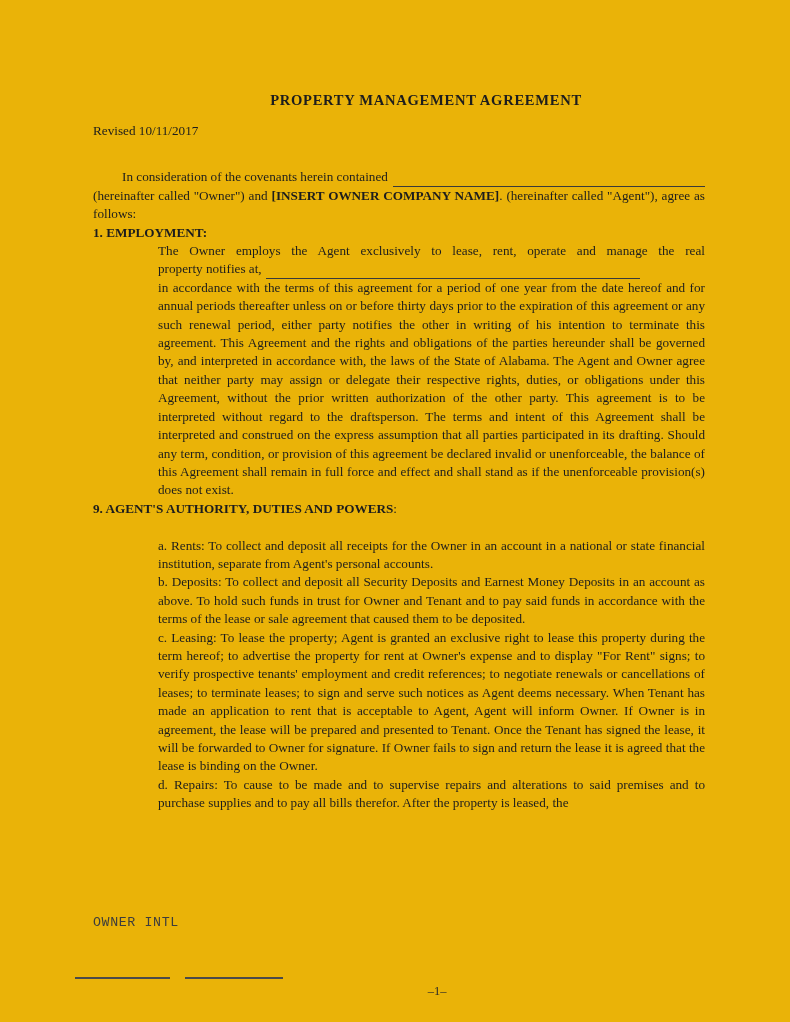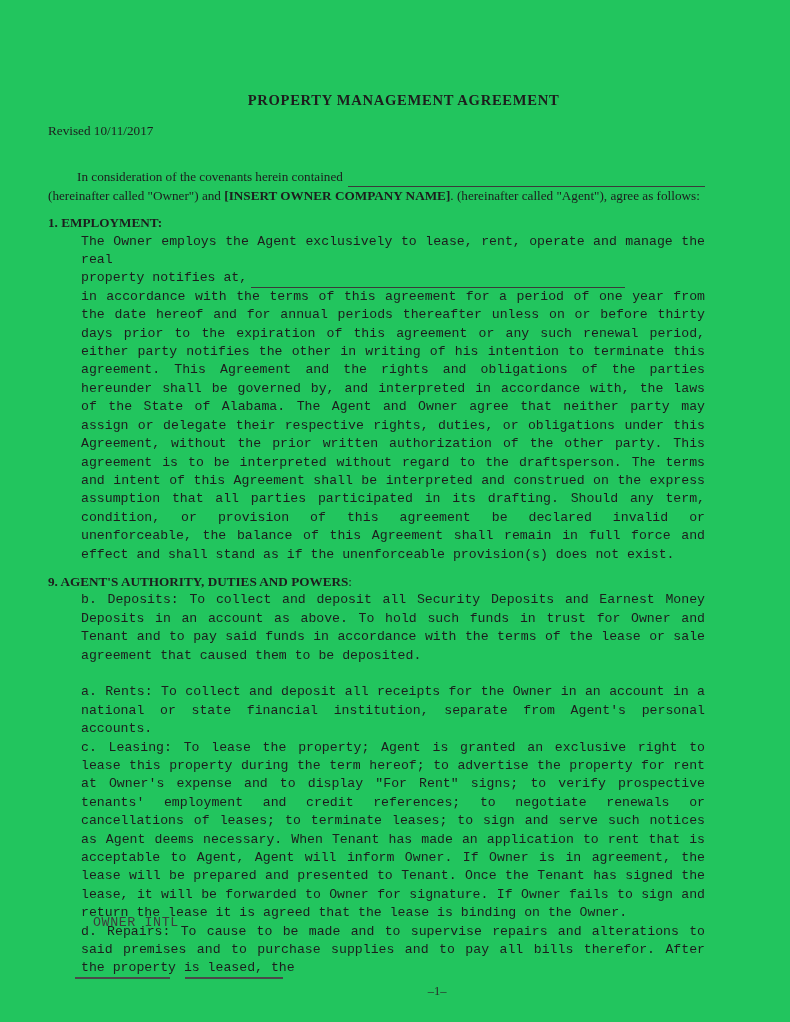--- a/index.html
+++ b/index.html
@@ -1,22 +1,22 @@
 <!DOCTYPE html>
 <html><head>
 <meta charset="utf-8">
 <style>
   html, body { margin: 0; padding: 0; background: #ffffff; }
   .page {
     position: relative;
     width: 790px;
     height: 1022px;
-    background: #22c55e;
+    background: #eab308;
     box-sizing: border-box;
-    padding: 91px 85px 0 48px;
+    padding: 91px 85px 0 93px;
     font-family: "Liberation Serif", serif;
     font-size: 13.2px;
     line-height: 18.4px;
     color: #1d1d1d;
     overflow: hidden;
   }
   .title {
     font-weight: bold;
     text-align: center;
     font-size: 14.6px;
@@ -31,23 +31,23 @@
   .first-indent { padding-left: 29px; margin-top: 16px; }
   .blank {
     display: inline-block;
     border-bottom: 1.7px solid #3a3a3a;
     height: 14px;
   }
   .grow { flex: 1 1 auto; margin-left: 5px; }
   .fixed-blank { width: 374px; flex: 0 0 auto; margin-left: 4px; }
   .jline { text-align: justify; text-align-last: justify; }
   .just { text-align: justify; margin: 0; }
-  .heading { font-weight: bold; margin-top: 9px; }
+  .heading { font-weight: bold; }
   .heading .colon { font-weight: normal; }
-  .indent { margin-left: 33px; font-family: Liberation Mono, monospace; }
+  .indent { margin-left: 65px; }
   .gap-top { margin-top: 18.4px; }
   .watermark {
     position: absolute;
     left: 93px;
     top: 914px;
     font-family: "Liberation Mono", monospace;
     font-size: 13.3px;
     letter-spacing: 0.6px;
     color: #3d3d3d;
   }
@@ -92,22 +92,22 @@
     <div class="flexline">
       <span class="lead">property notifies at,</span>
       <span class="blank fixed-blank"></span>
     </div>
     <p class="just">in accordance with the terms of this agreement for a period of one year from the date hereof and for annual periods thereafter unless on or before thirty days prior to the expiration of this agreement or any such renewal period, either party notifies the other in writing of his intention to terminate this agreement. This Agreement and the rights and obligations of the parties hereunder shall be governed by, and interpreted in accordance with, the laws of the State of Alabama. The Agent and Owner agree that neither party may assign or delegate their respective rights, duties, or obligations under this Agreement, without the prior written authorization of the other party. This agreement is to be interpreted without regard to the draftsperson. The terms and intent of this Agreement shall be interpreted and construed on the express assumption that all parties participated in its drafting. Should any term, condition, or provision of this agreement be declared invalid or unenforceable, the balance of this Agreement shall remain in full force and effect and shall stand as if the unenforceable provision(s) does not exist.</p>
   </div>
 
   <div class="heading"><b>9. AGENT'S AUTHORITY, DUTIES AND POWERS</b><span class="colon">:</span></div>
 
   <div class="indent">
+    <p class="just gap-top">a. Rents: To collect and deposit all receipts for the Owner in an account in a national or state financial institution, separate from Agent's personal accounts.</p>
     <p class="just">b. Deposits: To collect and deposit all Security Deposits and Earnest Money Deposits in an account as above. To hold such funds in trust for Owner and Tenant and to pay said funds in accordance with the terms of the lease or sale agreement that caused them to be deposited.</p>
-    <p class="just gap-top">a. Rents: To collect and deposit all receipts for the Owner in an account in a national or state financial institution, separate from Agent's personal accounts.</p>
     <p class="just">c. Leasing: To lease the property; Agent is granted an exclusive right to lease this property during the term hereof; to advertise the property for rent at Owner's expense and to display "For Rent" signs; to verify prospective tenants' employment and credit references; to negotiate renewals or cancellations of leases; to terminate leases; to sign and serve such notices as Agent deems necessary. When Tenant has made an application to rent that is acceptable to Agent, Agent will inform Owner. If Owner is in agreement, the lease will be prepared and presented to Tenant. Once the Tenant has signed the lease, it will be forwarded to Owner for signature. If Owner fails to sign and return the lease it is agreed that the lease is binding on the Owner.</p>
     <p class="just">d. Repairs: To cause to be made and to supervise repairs and alterations to said premises and to purchase supplies and to pay all bills therefor. After the property is leased, the</p>
   </div>
 
   <div class="watermark">OWNER INTL</div>
   <div class="sig-line one"></div>
   <div class="sig-line two"></div>
   <div class="pagenum">–1–</div>
 
 </div>

